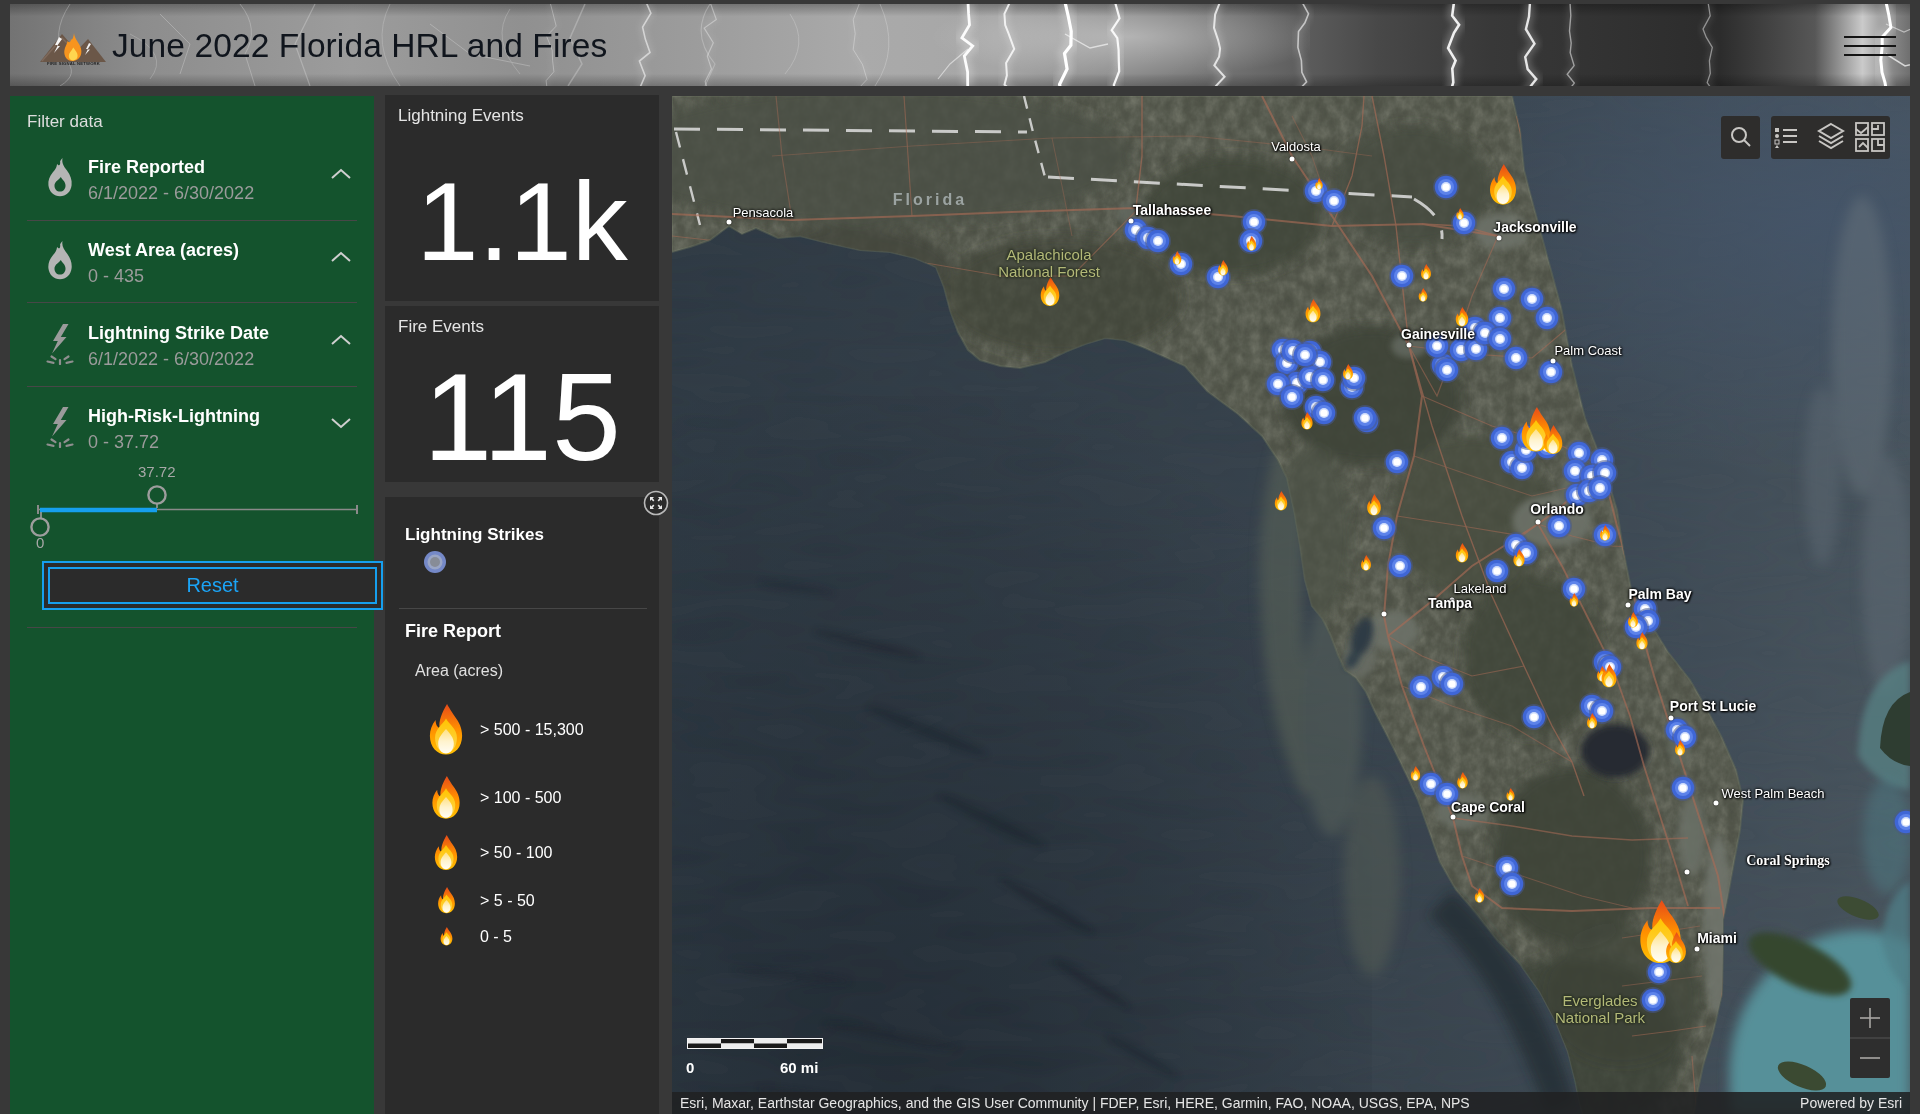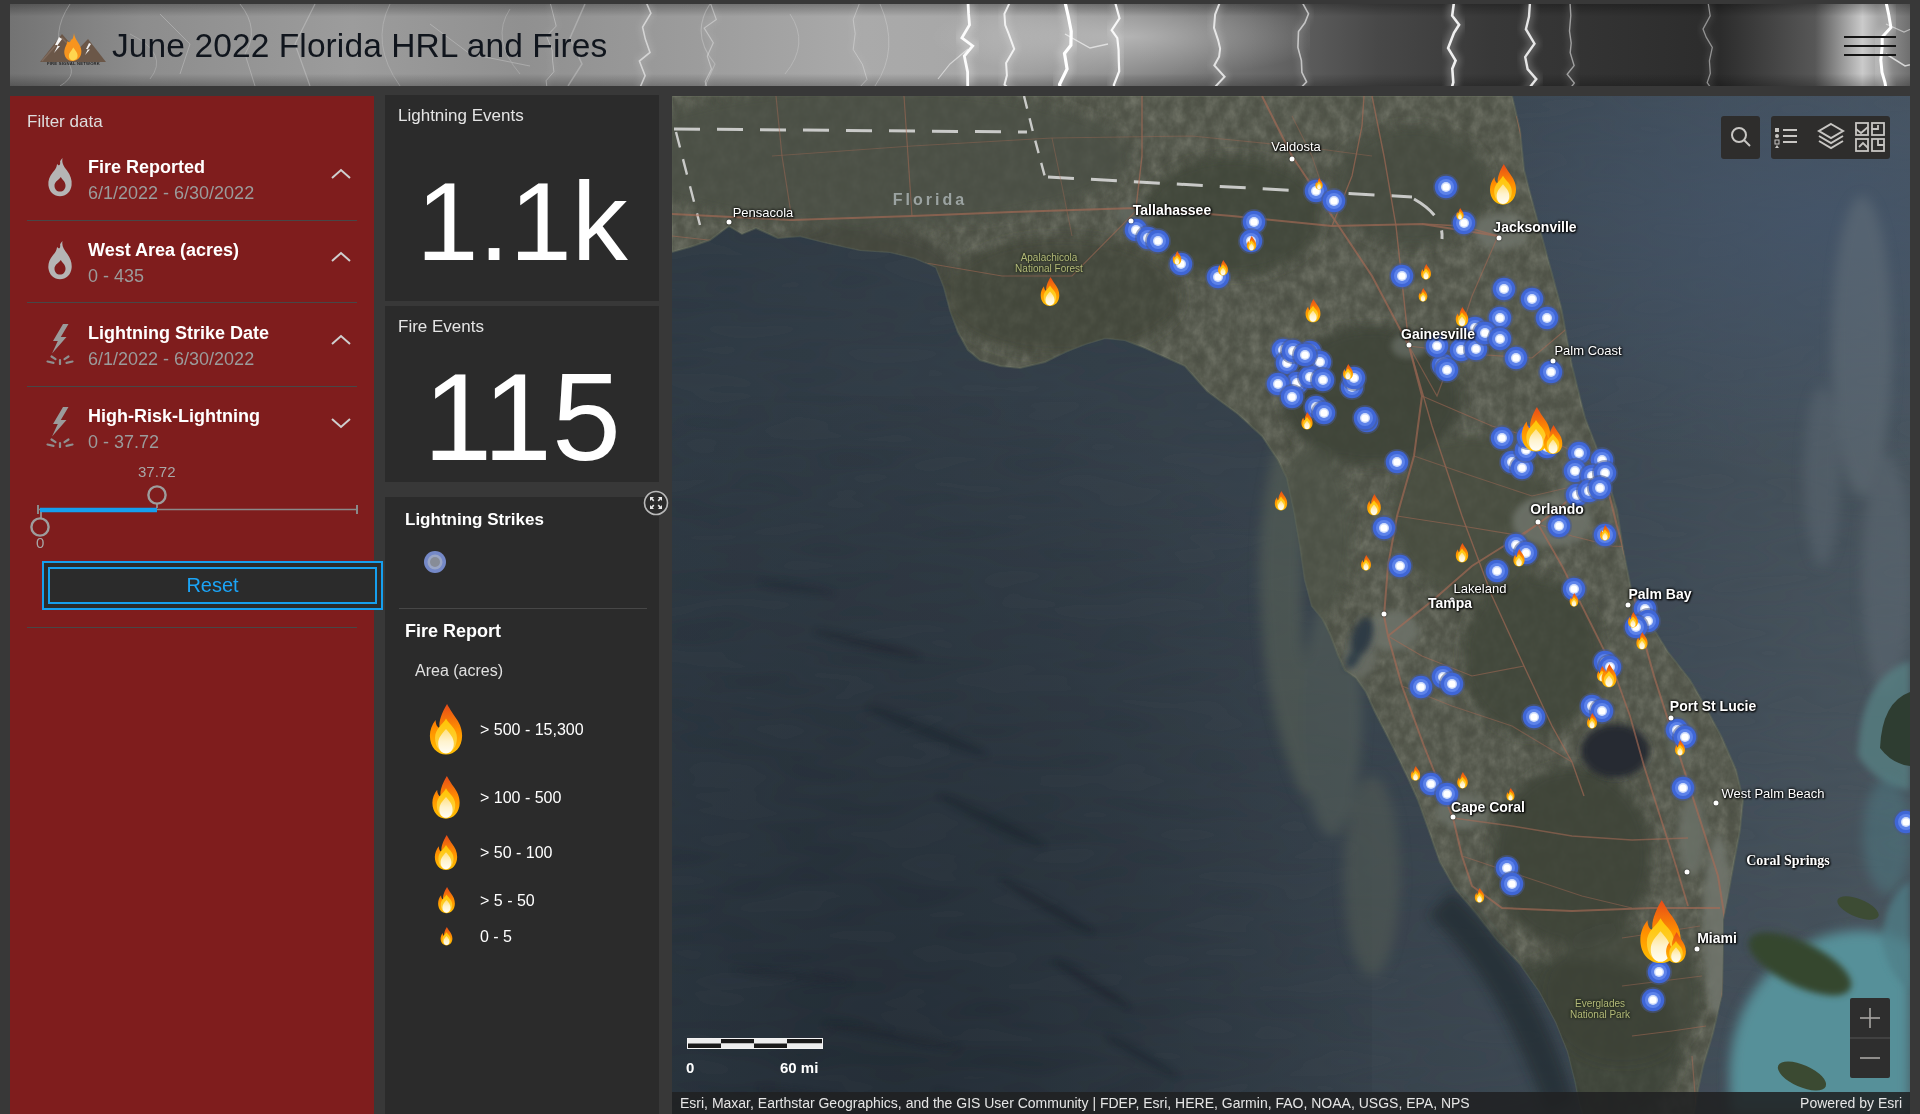--- a/index.html
+++ b/index.html
@@ -1,17 +1,17 @@
 <!DOCTYPE html>
 <html><head><meta charset="utf-8"><title>June 2022 Florida HRL and Fires</title>
 <style>
 *{margin:0;padding:0;box-sizing:border-box}
 html,body{width:1920px;height:1114px;background:#383838;font-family:"Liberation Sans",sans-serif;overflow:hidden;position:relative}
 .abs{position:absolute}
-.panel{position:absolute;background:#7f1d1d}
+.panel{position:absolute;background:#14532d}
 #header{left:10px;top:4px;width:1900px;height:82px;position:absolute;overflow:hidden}
 #title{position:absolute;left:102px;top:23px;font-size:33.5px;color:#10151d;letter-spacing:.1px}
 #leftp{left:10px;top:96px;width:364px;height:1018px}
 .fhead{color:#dedede;font-size:17px;padding:16px 0 0 17px}
 .frow{position:absolute;left:0;width:100%}
 .ficon{position:absolute;left:34px;top:0px;width:32px;height:42px}
 .ft1{position:absolute;left:78px;top:0;font-size:18px;font-weight:bold;color:#fff}
 .ft2{position:absolute;left:78px;top:26px;font-size:18px;color:#9b9b9b}
 .chev{position:absolute;right:22px;top:10px;width:22px;height:14px}
 .divl{position:absolute;left:17px;right:17px;height:1px;background:#474747}
@@ -20,21 +20,21 @@
 .mp{position:absolute;left:385px;width:274px;background:#2b2b2b}
 .mptitle{position:absolute;left:13px;top:11px;font-size:17px;color:#e4e4e4}
 .bignum{position:absolute;width:100%;text-align:center;color:#fff;font-size:112px;line-height:1}
 #legend .lt{font-weight:bold;color:#fff;font-size:17px}
 #map{left:672px;top:96px;width:1238px;height:1018px;position:absolute;background:#36424d;overflow:hidden}
 .mapbtn{position:absolute;background:#2e2d2c;border-radius:3px}
 #attrib{position:absolute;left:0;bottom:0;width:100%;height:22px;background:rgba(32,33,34,.88);color:#e6e6e6;font-size:14px;line-height:22px;padding:0 8px;white-space:nowrap}
 #pesri{position:absolute;right:8px;bottom:0;height:22px;line-height:22px;color:#e6e6e6;font-size:14px}
 .clab{position:absolute;color:#fff;font-size:13px;white-space:nowrap;text-shadow:0 0 3px #000,0 0 3px #000,1px 1px 2px #000;transform:translate(-50%,-50%)}
 .clab.b{font-weight:bold;font-size:14px}
-.glab{position:absolute;color:#b3b978;font-size:10px;white-space:nowrap;text-shadow:0 0 3px #1c2416,0 0 3px #1c2416;transform:translate(-50%,-50%);text-align:center}
+.glab{position:absolute;color:#b3b978;font-size:15px;white-space:nowrap;text-shadow:0 0 3px #1c2416,0 0 3px #1c2416;transform:translate(-50%,-50%);text-align:center}
 .cdot{position:absolute;width:5px;height:5px;border-radius:50%;background:#fff;box-shadow:0 0 2px #000;transform:translate(-50%,-50%)}
 </style></head>
 <body>
 <div id="header">
     <svg width="1900" height="82" style="position:absolute;left:0;top:0">
       <defs>
         <filter id="blur2" x="-50%" y="-50%" width="200%" height="200%">
           <feGaussianBlur stdDeviation="3"></feGaussianBlur>
         </filter>
         <linearGradient id="hg" x1="0" y1="0" x2="1" y2="0">
@@ -215,21 +215,21 @@
   </div>
 <div class="mp" style="top:95px;height:206px">
     <div class="mptitle">Lightning Events</div>
     <div class="bignum" style="top:71px">1.1k</div>
   </div>
 <div class="mp" style="top:306px;height:176px">
     <div class="mptitle">Fire Events</div>
     <div class="bignum" style="top:49px;font-size:124px">115</div>
   </div>
 <div class="mp" id="legend" style="top:497px;height:617px">
-    <div class="lt" style="position:absolute;left:20px;top:13px">Lightning Strikes</div>
+    <div class="lt" style="position:absolute;left:20px;top:28px">Lightning Strikes</div>
     <svg width="30" height="30" style="position:absolute;left:36px;top:51px">
         <circle cx="14" cy="14" r="11" fill="#7589c8"></circle>
       <circle cx="14" cy="14" r="7.5" fill="#9aa6c6"></circle>
       <circle cx="14" cy="14" r="5" fill="#878c97"></circle>
     </svg>
     <div style="position:absolute;left:14px;right:12px;top:111px;height:1px;background:#474747"></div>
     <div class="lt" style="position:absolute;left:20px;top:124px;font-size:18px">Fire Report</div>
     <div style="position:absolute;left:30px;top:165px;font-size:16px;color:#e0e0e0">Area (acres)</div>
     <svg width="274" height="500" style="position:absolute;left:0;top:0">
       <defs>

